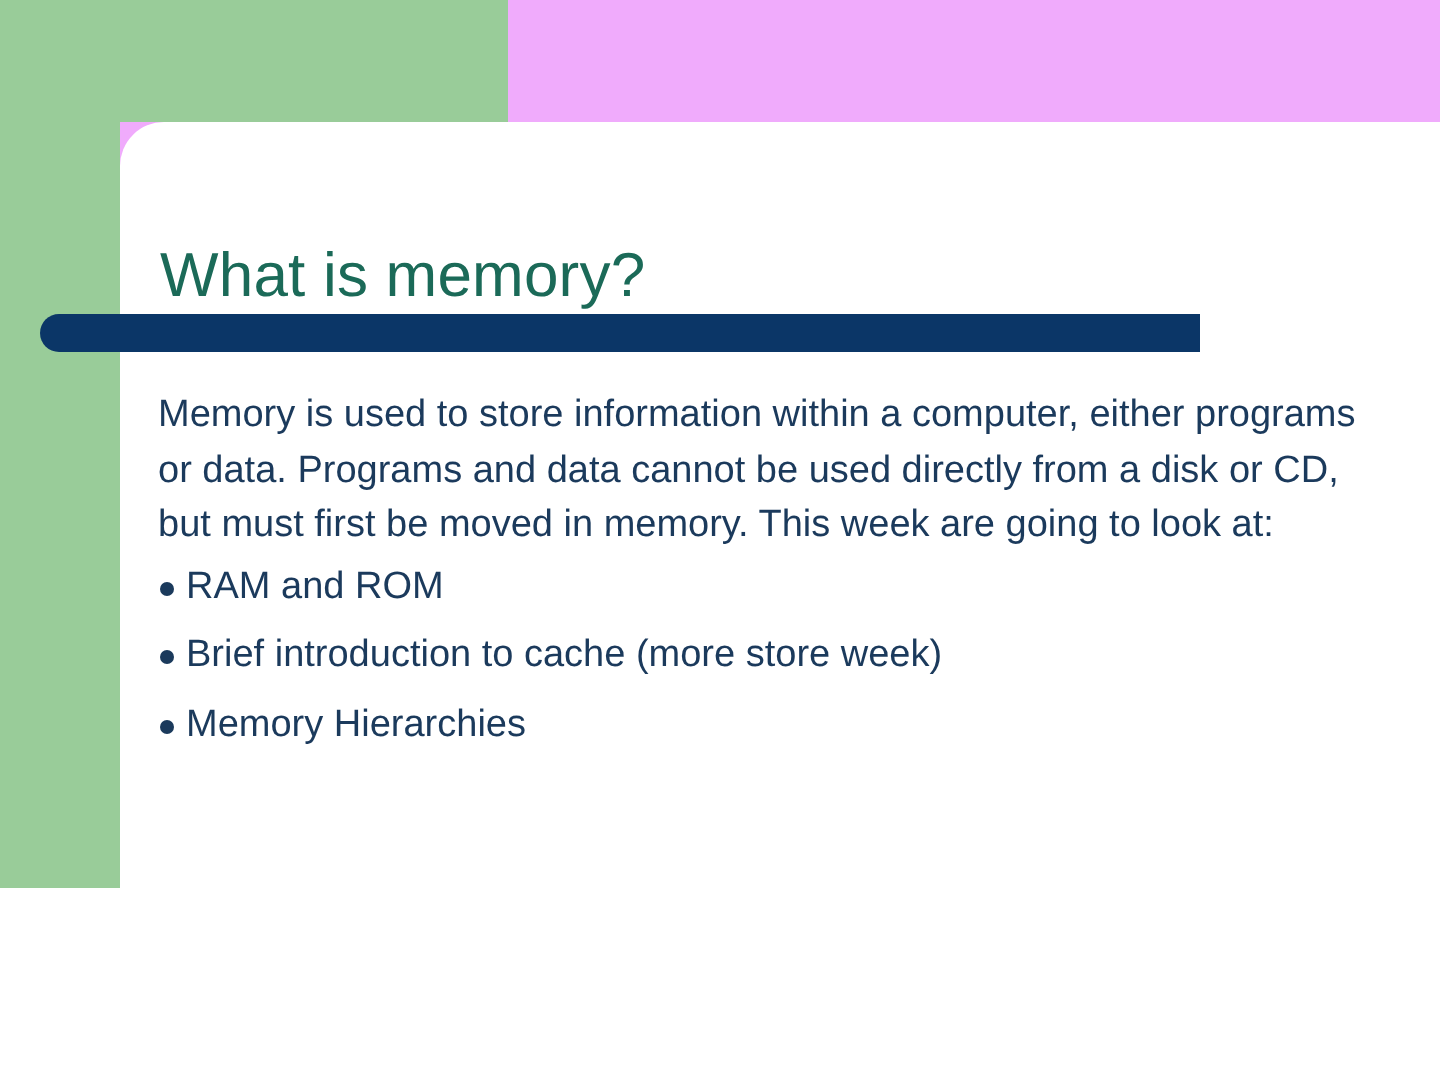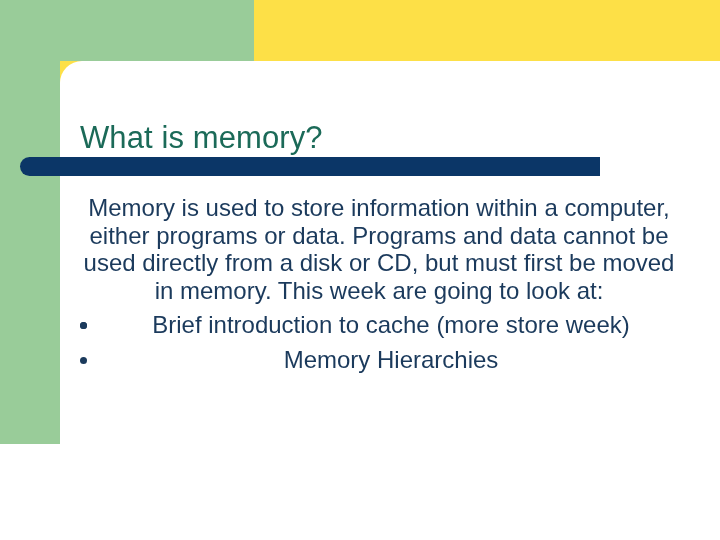--- a/index.html
+++ b/index.html
@@ -11,21 +11,21 @@
     height: 540px;
     background: #ffffff;
     font-family: "Liberation Sans", sans-serif;
     overflow: hidden;
   }
 
   #slide {
     position: relative;
     width: 720px;
     height: 444px;
-    background: #fde047;
+    background: #f0abfc;
     overflow: hidden;
   }
 
   
   .green-strip {
     position: absolute;
     left: 0;
     top: 0;
     width: 60px;
     height: 540px;
@@ -77,23 +77,22 @@
     border-bottom-left-radius: 10px;
   }
 
   
   .body-area {
     position: absolute;
     left: 79px;
     top: 194px;
     width: 610px;
     color: #1b3a5c;
-    font-size: 24px;
+    font-size: 19px;
     line-height: 27.5px;
-    text-align: center;
   }
   .body-para {
     margin: 0 0 2px 0;
     width: 600px;
     color: #1b3a5c;
   }
   .bullet-list {
     list-style: none;
     margin: 3px 0 0 0;
     padding: 0;
@@ -132,20 +131,21 @@
   <h1 class="slide-title">What is memory?</h1>
 
   <div class="rule-bar"></div>
 
   <div class="body-area">
     <p class="body-para">Memory is used to store information within a computer, either programs or data. Programs and data cannot be used directly from a disk or CD, but must first be moved in memory. This week are going to look at:</p>
 
     <ul class="bullet-list">
       <li class="bullet-item">
         <span class="bullet-dot"></span>
+        <span class="bullet-label">RAM and ROM</span>
       </li>
       <li class="bullet-item">
         <span class="bullet-dot"></span>
         <span class="bullet-label">Brief introduction to cache (more store week)</span>
       </li>
       <li class="bullet-item">
         <span class="bullet-dot"></span>
         <span class="bullet-label">Memory Hierarchies</span>
       </li>
     </ul>

